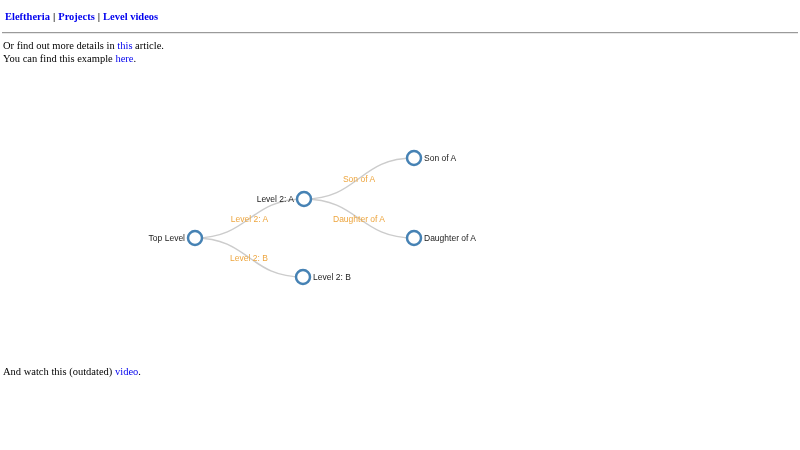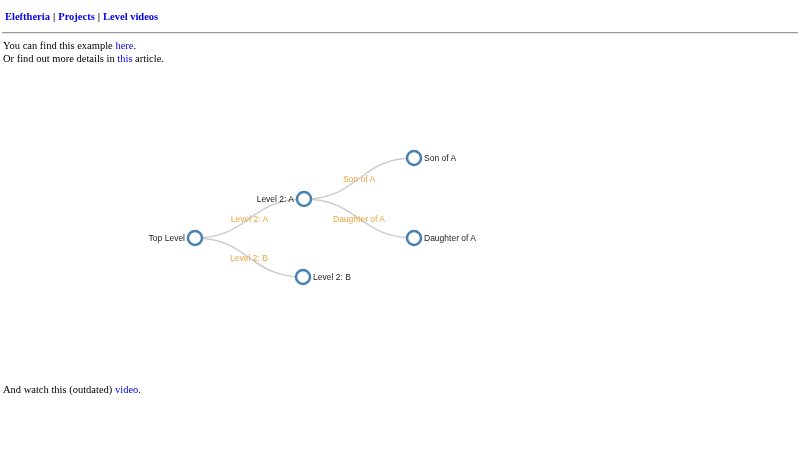--- a/index.html
+++ b/index.html
@@ -31,36 +31,36 @@
     position: absolute;
     left: 0; top: 0;
     width: 800px; height: 450px;
     pointer-events: none;
   }
   svg.tree circle { pointer-events: auto; cursor: pointer; }
   .node-label { font: 8.5px "Liberation Sans", sans-serif; }
   .edge-label { font: 8.5px "Liberation Sans", sans-serif; }
   .footer-text {
     position: absolute;
-    left: 3px; top: 383px;
+    left: 3px; top: 365px;
     line-height: 13px;
   }
 </style>
 </head>
 <body>
 
 <div class="nav">
   <a>Eleftheria</a><span class="sep">|</span><a>Projects</a><span class="sep">|</span><a>Level videos</a>
 </div>
 
 <hr class="divider">
 
 <div class="intro">
+  <div><span>Or find out more details in </span><a>this</a><span> article.</span></div>
   <div><span>You can find this example </span><a>here</a><span>.</span></div>
-  <div><span>Or find out more details in </span><a>this</a><span> article.</span></div>
 </div>
 
 <svg class="tree" viewBox="0 0 800 450" xmlns="http://www.w3.org/2000/svg">
     <path d="M195,238C249.5,238 249.5,199 304,199" fill="none" stroke="#cccccc" stroke-width="1.5"></path>
     <path d="M195,238C249,238 249,277 303,277" fill="none" stroke="#cccccc" stroke-width="1.5"></path>
     <path d="M304,199C359,199 359,158 414,158" fill="none" stroke="#cccccc" stroke-width="1.5"></path>
     <path d="M304,199C359,199 359,238 414,238" fill="none" stroke="#cccccc" stroke-width="1.5"></path>
     <text x="249.5" y="221.5" text-anchor="middle" fill="#EDA53E" class="edge-label">Level 2: A</text>
     <text x="249" y="260.5" text-anchor="middle" fill="#EDA53E" class="edge-label">Level 2: B</text>
     <text x="359" y="181.5" text-anchor="middle" fill="#EDA53E" class="edge-label">Son of A</text>

